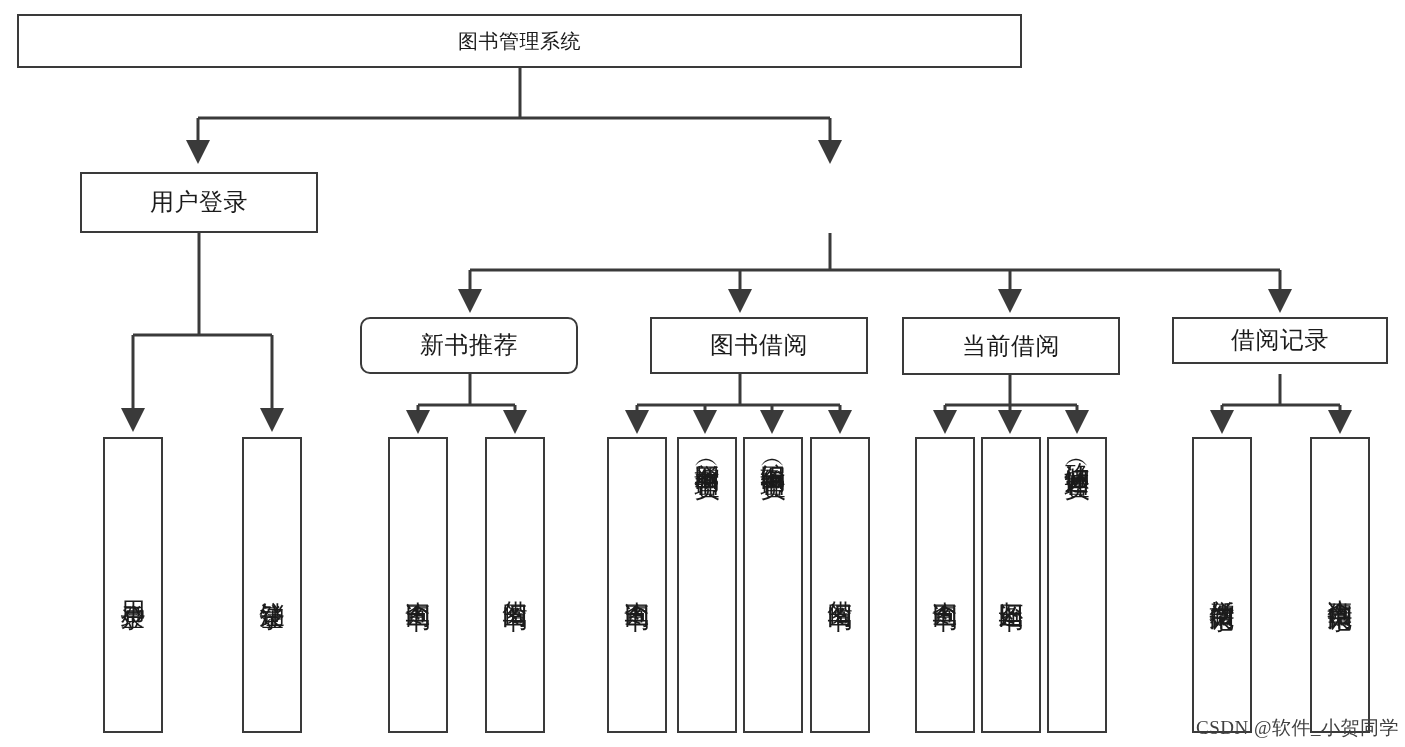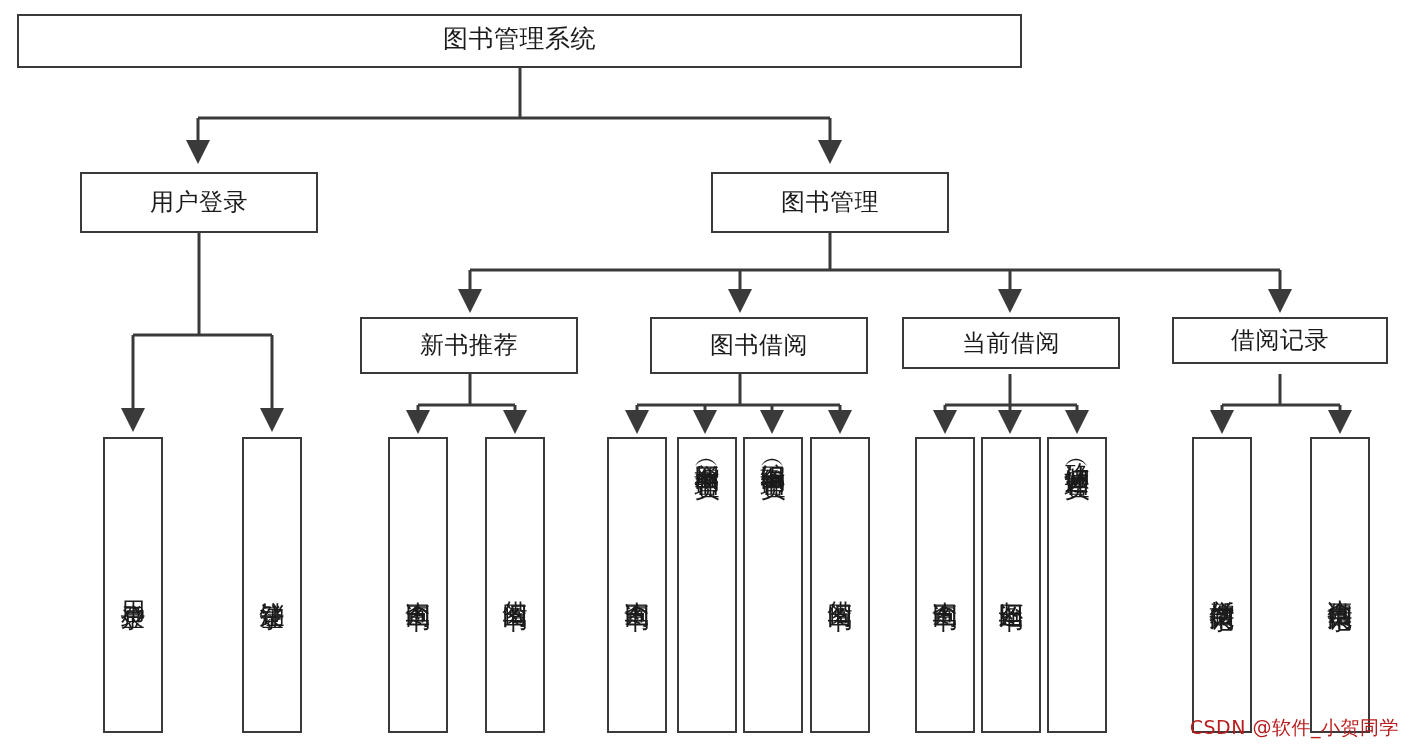--- a/index.html
+++ b/index.html
@@ -39,22 +39,21 @@
     text-align: center;
     line-height: 1.12;
     letter-spacing: 0.5px;
   }
   
   .node.h .label {
     font-size: 24px;
     white-space: nowrap;
   }
   .node.root .label {
-    font-size: 25px;
-    font-family: Liberation Mono, monospace;
+    font-size: 20px;
   }
   
   .node.v {
     align-items: flex-start;
     justify-content: center;
     padding-top: 4px;
   }
   .node.v .label {
     writing-mode: vertical-rl;
     text-orientation: upright;
@@ -67,24 +66,25 @@
   
   .node.v.mid {
     align-items: center;
     padding-top: 0;
   }
   #watermark {
     position: absolute;
     right: 6px;
     bottom: 6px;
     font-size: 19px;
-    color: #b91c1c;
+    color: #404040;
     letter-spacing: 0.5px;
     white-space: nowrap;
     pointer-events: none;
+    font-family: Liberation Serif, serif;
   }
 </style>
 </head>
 <body>
 
 <div id="canvas">
 
   <svg id="edges" viewBox="0 0 1405 747" width="1405" height="747" xmlns="http://www.w3.org/2000/svg">
     <defs>
       <marker id="arrow" viewBox="0 0 12 12" refX="10" refY="6" markerWidth="8" markerHeight="8" orient="auto-start-reverse">
@@ -135,31 +135,28 @@
     </g>
   </svg>
 
   <div class="node h root" style="left:17px; top:14px; width:1005px; height:54px;">
     <span class="label">图书管理系统</span>
   </div>
 
   <div class="node h" style="left:80px; top:172px; width:238px; height:61px;">
     <span class="label">用户登录</span>
   </div>
-  <div class="node h" style="left:711px; top:172px; width:238px; height:61px;">
-    <span class="label">图书管理</span>
-  </div>
-
-  <div class="node h" style="left:360px; top:317px; width:218px; height:57px;">
+
+  <div class="node h" style="left:360px; top:317px; width:218px; height:57px;border-radius:10px;">
     <span class="label">新书推荐</span>
   </div>
   <div class="node h" style="left:632px; top:317px; width:218px; height:57px;margin-left:18px;">
     <span class="label">图书借阅</span>
   </div>
-  <div class="node h" style="left:902px; top:317px; width:218px; height:52px;">
+  <div class="node h" style="left:902px; top:317px; width:218px; height:58px;">
     <span class="label">当前借阅</span>
   </div>
   <div class="node h" style="left:1172px; top:317px; width:216px; height:47px;">
     <span class="label">借阅记录</span>
   </div>
 
   <div class="node v mid" style="left:103px; top:437px; width:60px; height:296px;">
     <span class="label">用户登录</span>
   </div>
   <div class="node v mid" style="left:242px; top:437px; width:60px; height:296px;">

